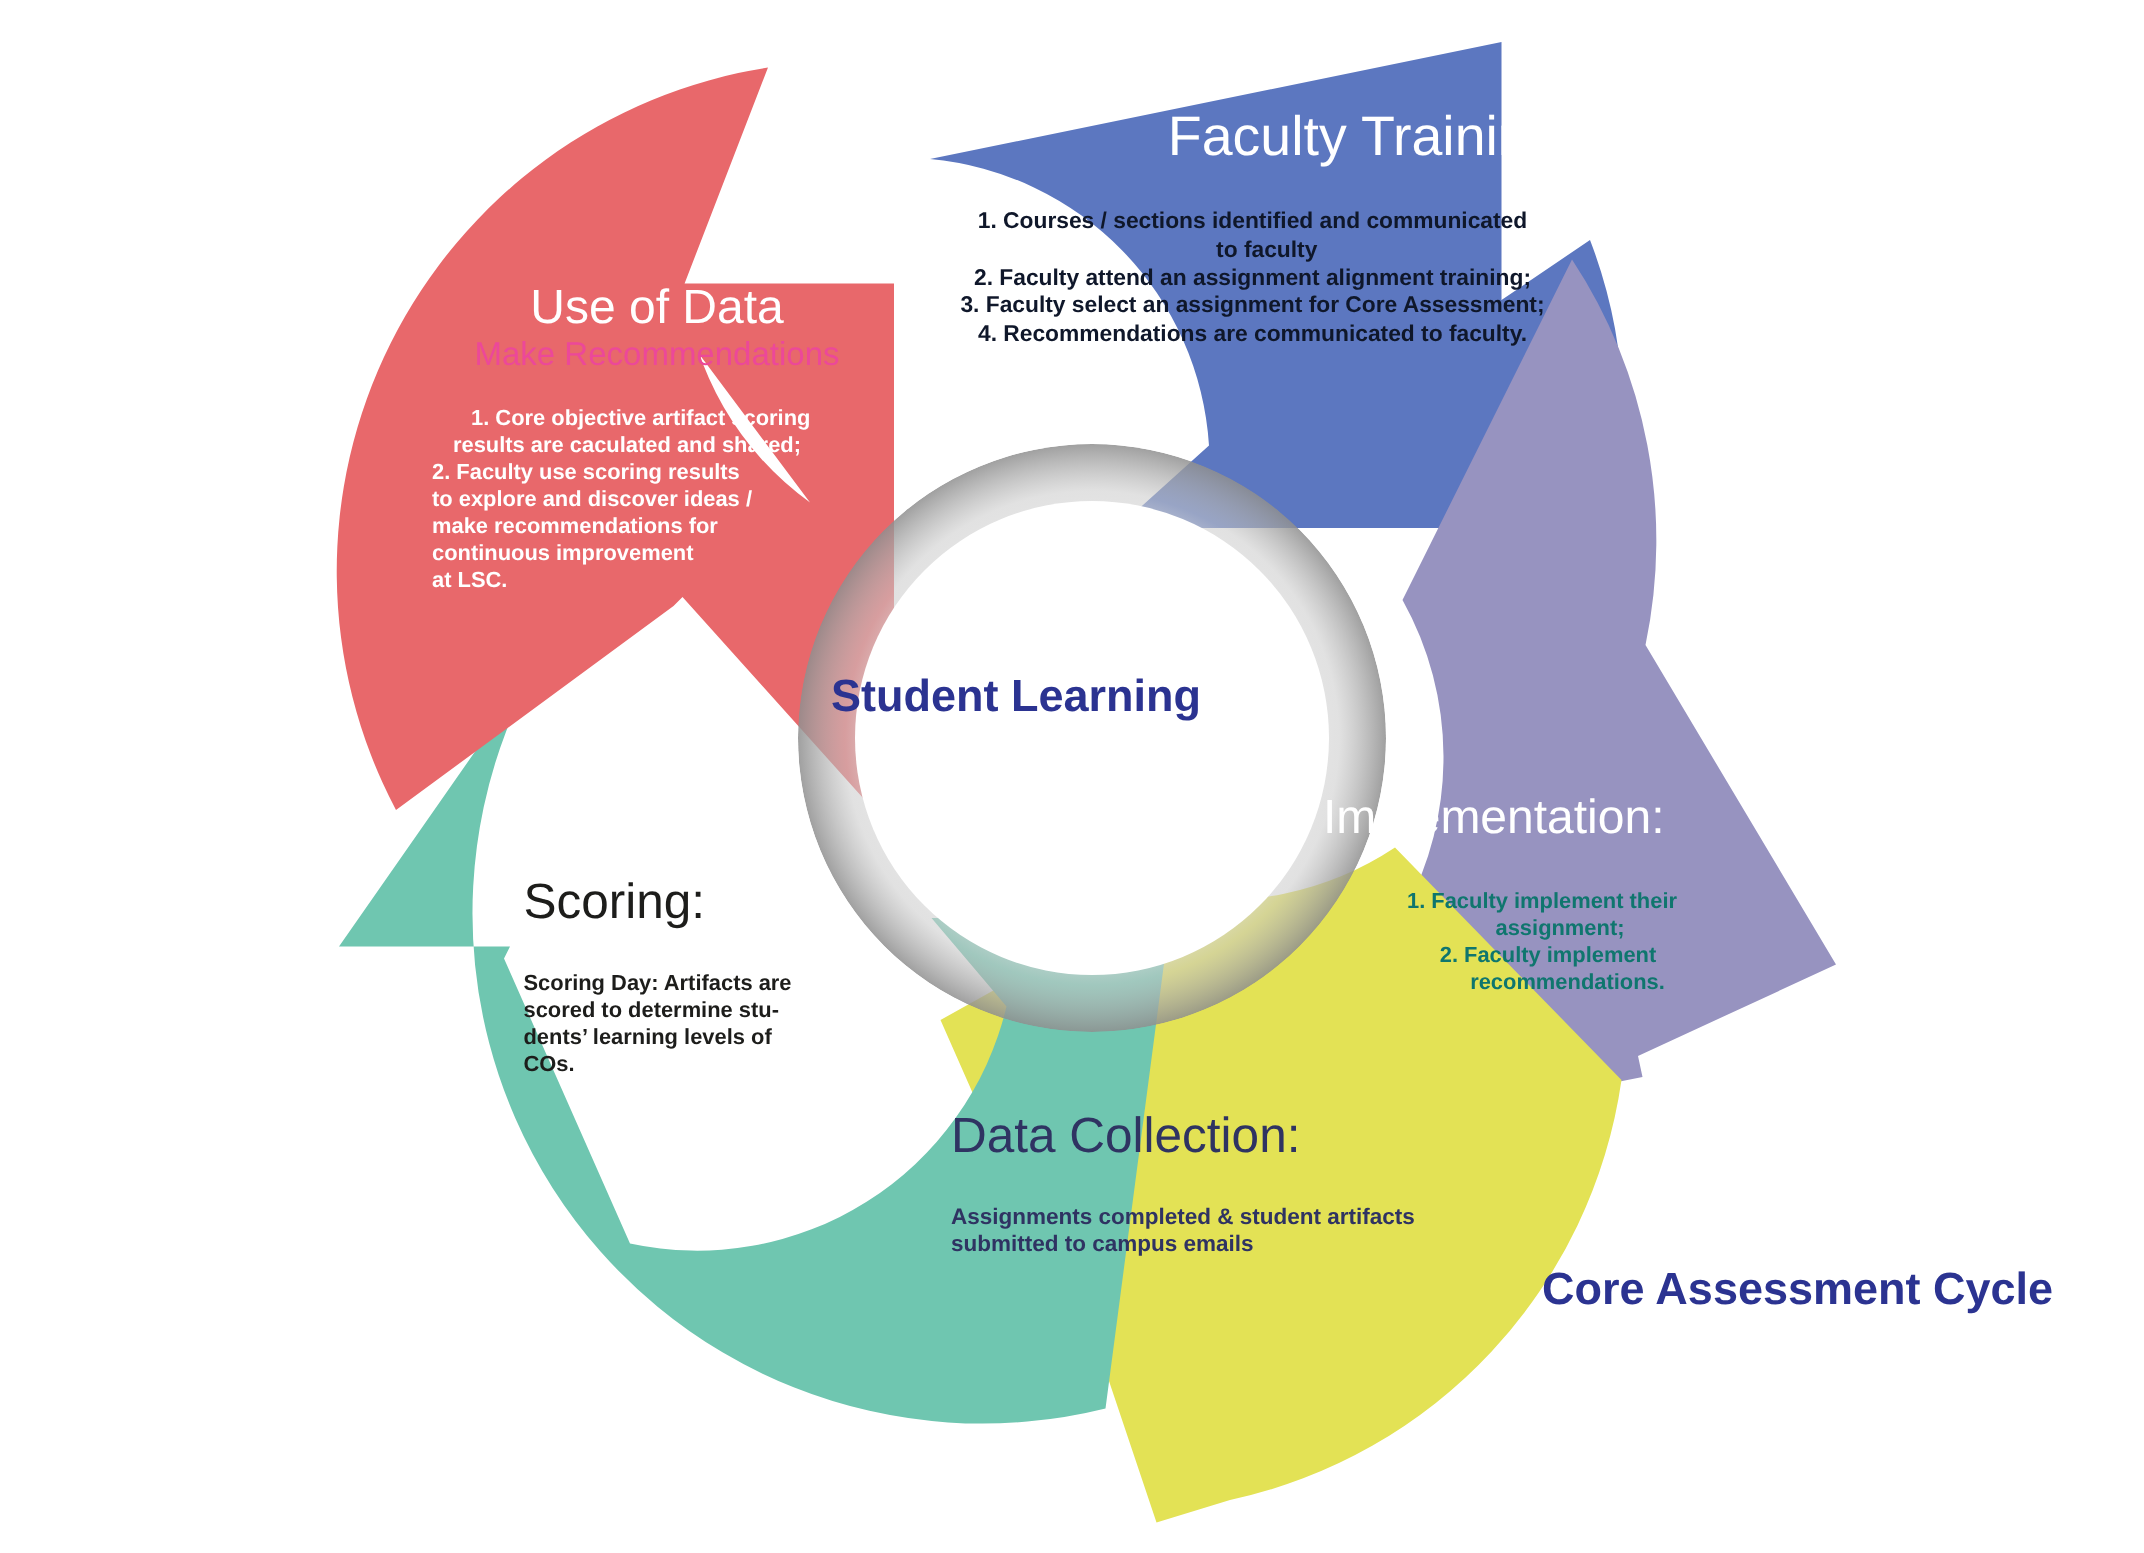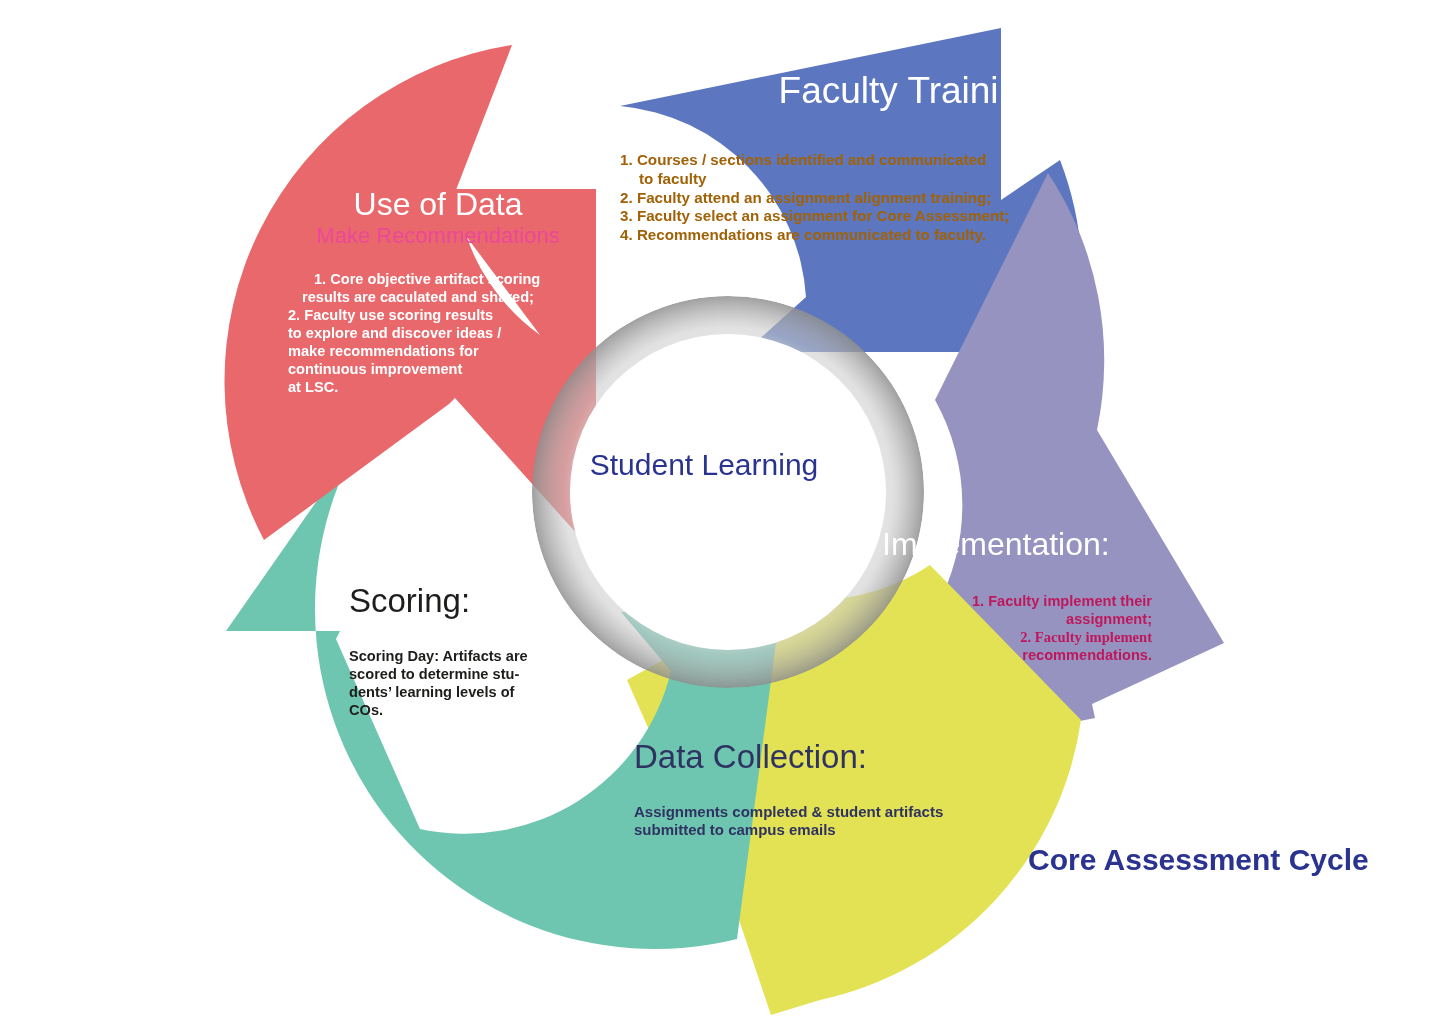--- a/index.html
+++ b/index.html
@@ -45,60 +45,60 @@
     white-space: nowrap;
   }
   .seg-body {
     font-weight: bold;
     line-height: 1.24;
   }
 
   
   #b-faculty { left: 620px; top: 72px; width: 430px; }
   #b-faculty .seg-title { font-size: 37px; color: #ffffff; text-align: right; }
-  #b-faculty .seg-body  { font-size: 15.2px; color: #a16207; margin-top: 40px; }
+  #b-faculty .seg-body  { font-size: 15.2px; color: #0f172a; margin-top: 28px; text-align: center; }
   #b-faculty .seg-body .ln { white-space: nowrap; }
   #b-faculty .seg-body .ind { padding-left: 19px; }
 
   
   #b-use { left: 288px; top: 188px; width: 300px; }
   #b-use .seg-title { font-size: 32px; color: #ffffff; text-align: center; }
   #b-use .seg-sub   { font-size: 22px; color: #ec4899; text-align: center; margin-top: 2px; }
   #b-use .seg-body  { font-size: 14.6px; color: #ffffff; margin-top: 22px; }
   #b-use .seg-body .ln { white-space: nowrap; }
   #b-use .r1 { padding-left: 26px; }
   #b-use .r2 { padding-left: 14px; }
 
   
   #b-impl { left: 882px; top: 528px; width: 270px; }
   #b-impl .seg-title { font-size: 32px; color: #ffffff; text-align: left; }
-  #b-impl .seg-body  { font-size: 14.6px; color: #be185d; margin-top: 30px; text-align: right; }
+  #b-impl .seg-body  { font-size: 14.6px; color: #0f766e; margin-top: 30px; text-align: center; }
   #b-impl .seg-body .ln { white-space: nowrap; }
   #b-impl .p1 { padding-left: 22px; }
   #b-impl .p2 { padding-left: 46px; }
-  #b-impl .p3 { padding-left: 30px; font-family: Liberation Serif, serif; }
+  #b-impl .p3 { padding-left: 30px; }
   #b-impl .p4 { padding-left: 56px; }
 
   
   #b-scoring { left: 349px; top: 584px; width: 260px; }
   #b-scoring .seg-title { font-size: 33px; color: #1d1d1b; text-align: left; }
   #b-scoring .seg-body  { font-size: 14.6px; color: #1d1d1b; margin-top: 28px; }
   #b-scoring .seg-body .ln { white-space: nowrap; }
 
   
   #b-data { left: 634px; top: 740px; width: 340px; }
   #b-data .seg-title { font-size: 33px; color: #2f3362; text-align: left; }
   #b-data .seg-body  { font-size: 15px; color: #2f3362; margin-top: 28px; }
   #b-data .seg-body .ln { white-space: nowrap; }
 
   
   #b-center {
     left: 554px; top: 448px; width: 300px;
-    font-size: 30px; font-weight: normal; color: #2b3391;
-    text-align: center; white-space: nowrap;
+    font-size: 30px; font-weight: bold; color: #2b3391;
+    text-align: left; white-space: nowrap;
   }
   #b-footer {
     left: 1028px; top: 840px; width: 400px;
     font-size: 30px; font-weight: bold; color: #2b3391;
     line-height: 1.32; white-space: nowrap;
   }
 </style>
 </head>
 <body>
 

